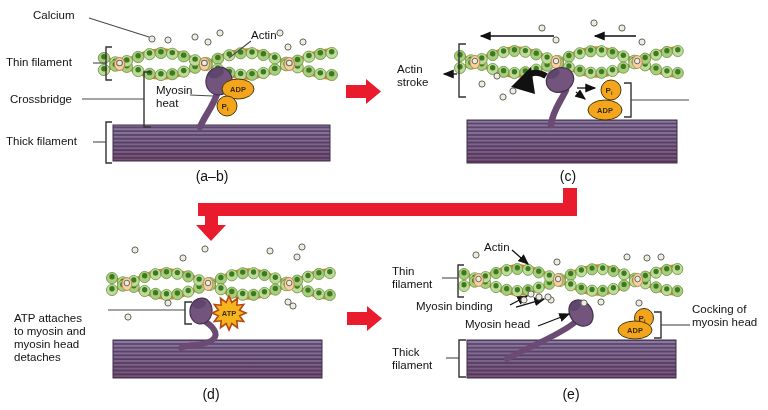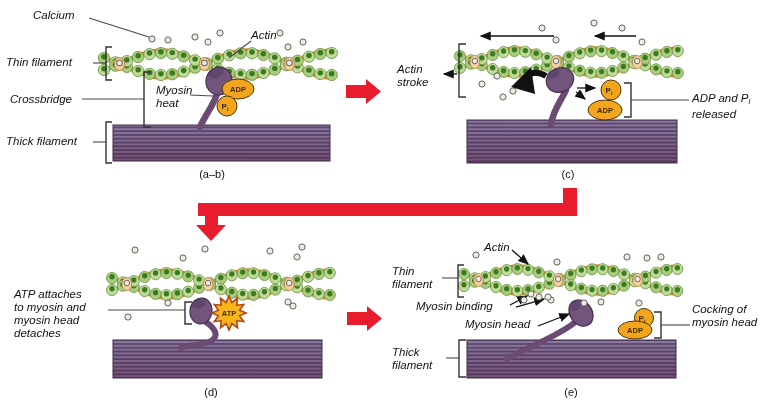--- a/index.html
+++ b/index.html
@@ -1,21 +1,21 @@
 <!DOCTYPE html>
 <html><head>
 <meta charset="utf-8">
 <style>
   html,body{margin:0;padding:0;background:#fff;}
   .stage{position:relative;width:768px;height:410px;background:#fff;overflow:hidden;
          font-family:"Liberation Sans", sans-serif;color:#111;}
   .stage svg{position:absolute;left:0;top:0;}
-  .lbl{position:absolute;font-size:11.5px;line-height:13px;white-space:pre-line;color:#111;font-style:italic;}
+  .lbl{position:absolute;font-size:11.5px;line-height:13px;white-space:pre-line;color:#111;}
   .r{}
-  .cap{position:absolute;font-size:11px;text-align:center;color:#111;}
+  .cap{position:absolute;font-size:14px;text-align:center;color:#111;}
   .sub{font-size:8px;vertical-align:-2px;}
   .br{stroke:#333;stroke-width:1.4;fill:none;}
   .ld{stroke:#4a4a4a;stroke-width:1.1;fill:none;}
   .arr{stroke:#111;stroke-width:1.3;fill:none;}
   .strand{stroke:#e2812c;stroke-width:3.6;fill:none;}
   .tfedge{fill:none;stroke:#3f2f49;stroke-width:1;}
   .tok{font:bold 7.5px "Liberation Sans", sans-serif;fill:#3f2c02;}
   .tokp{font:bold 8px "Liberation Sans", sans-serif;fill:#3f2c02;}
   .tail{stroke:#6b4a74;fill:none;stroke-linecap:round;}
   .head{fill:#72547d;stroke:#463050;stroke-width:1.2;}
@@ -302,24 +302,23 @@
 <div class="lbl" style="left:251px;top:29px;">Actin</div>
 <div class="lbl r" style="left:6px;top:56px;width:86px;">Thin filament</div>
 <div class="lbl" style="left:10px;top:93px;">Crossbridge</div>
 <div class="lbl" style="left:156px;top:84px;">Myosin
 heat</div>
 <div class="lbl r" style="left:6px;top:135px;width:86px;">Thick filament</div>
 <div class="cap" style="left:182px;top:168px;width:60px;">(a–b)</div>
 
 <div class="lbl" style="left:397px;top:63px;">Actin
 stroke</div>
-<div class="lbl" style="left:692px;top:92px;"><span>ADP and P</span><span class="sub">i</span><span style="display:block;">released</span></div>
 <div class="cap" style="left:538px;top:168px;width:60px;">(c)</div>
 
-<div class="lbl r" style="left:14px;top:288px;width:92px;">ATP attaches
+<div class="lbl r" style="left:14px;top:312px;width:92px;">ATP attaches
 to myosin and
 myosin head
 detaches</div>
 <div class="cap" style="left:181px;top:386px;width:60px;">(d)</div>
 
 <div class="lbl" style="left:484px;top:241px;">Actin</div>
 <div class="lbl r" style="left:392px;top:265px;width:48px;">Thin
 filament</div>
 <div class="lbl" style="left:416px;top:300px;">Myosin binding</div>
 <div class="lbl" style="left:465px;top:318px;">Myosin head</div>

